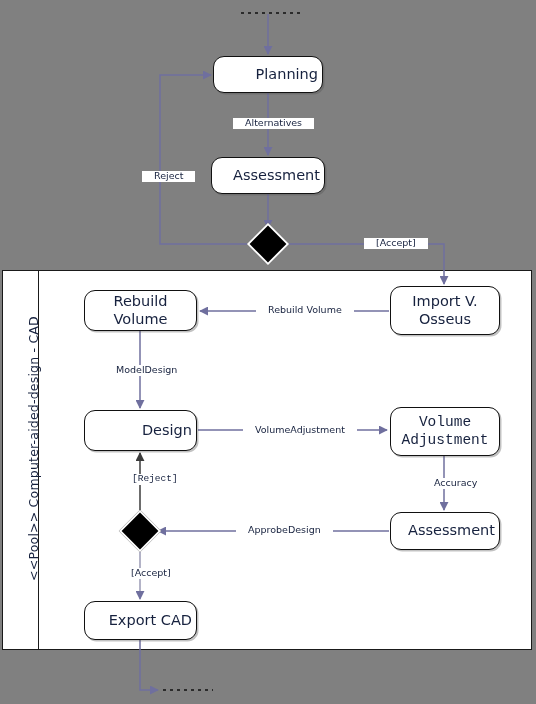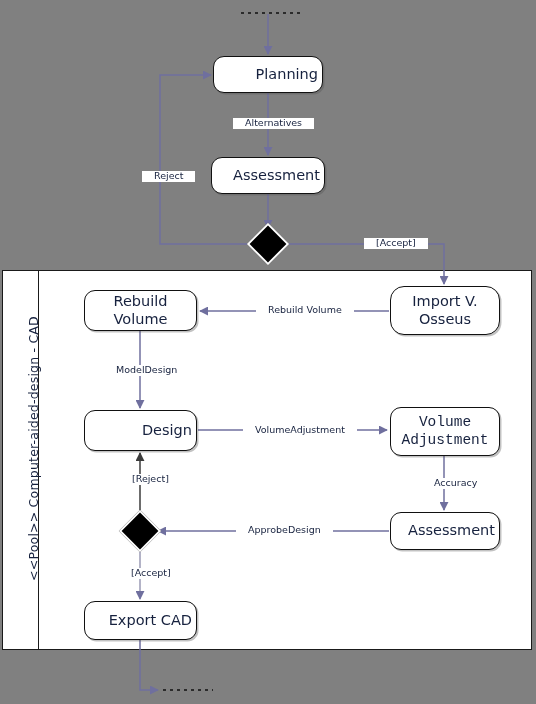--- a/index.html
+++ b/index.html
@@ -152,21 +152,21 @@
   </svg>
 
   <div class="node" style="left:213px; top:56px; width:110px; height:37px;">
     <span>Planning</span>
   </div>
 
   <div class="node" style="left:211px; top:157px; width:114px; height:37px;">
     <span>Assessment</span>
   </div>
 
-  <div class="node two-line" style="left:390px; top:286px; width:110px; height:49px;border-radius:14px;">
+  <div class="node two-line" style="left:390px; top:286px; width:110px; height:49px;">
     <span>Import V. Osseus</span>
   </div>
 
   <div class="node" style="left:84px; top:290px; width:113px; height:41px;">
     <span>Rebuild Volume</span>
   </div>
 
   <div class="node" style="left:84px; top:410px; width:113px; height:41px;">
     <span>Design</span>
   </div>
@@ -195,17 +195,17 @@
   <div class="edge-label on-pool" style="left:256px; top:305px;">Rebuild Volume</div>
 
   <div class="edge-label on-pool" style="left:104px; top:365px;">ModelDesign</div>
 
   <div class="edge-label on-pool" style="left:243px; top:425px;">VolumeAdjustment</div>
 
   <div class="edge-label on-pool" style="left:422px; top:478px;">Accuracy</div>
 
   <div class="edge-label on-pool" style="left:236px; top:525px;">ApprobeDesign</div>
 
-  <div class="edge-label on-pool" style="left:120px; top:474px;">[Reject]</div>
+  <div class="edge-label on-pool" style="left:120px; top:474px;font-family:Liberation Mono, monospace;">[Reject]</div>
 
   <div class="edge-label on-pool" style="left:119px; top:568px;">[Accept]</div>
 
 </div>
 
 </body></html>

